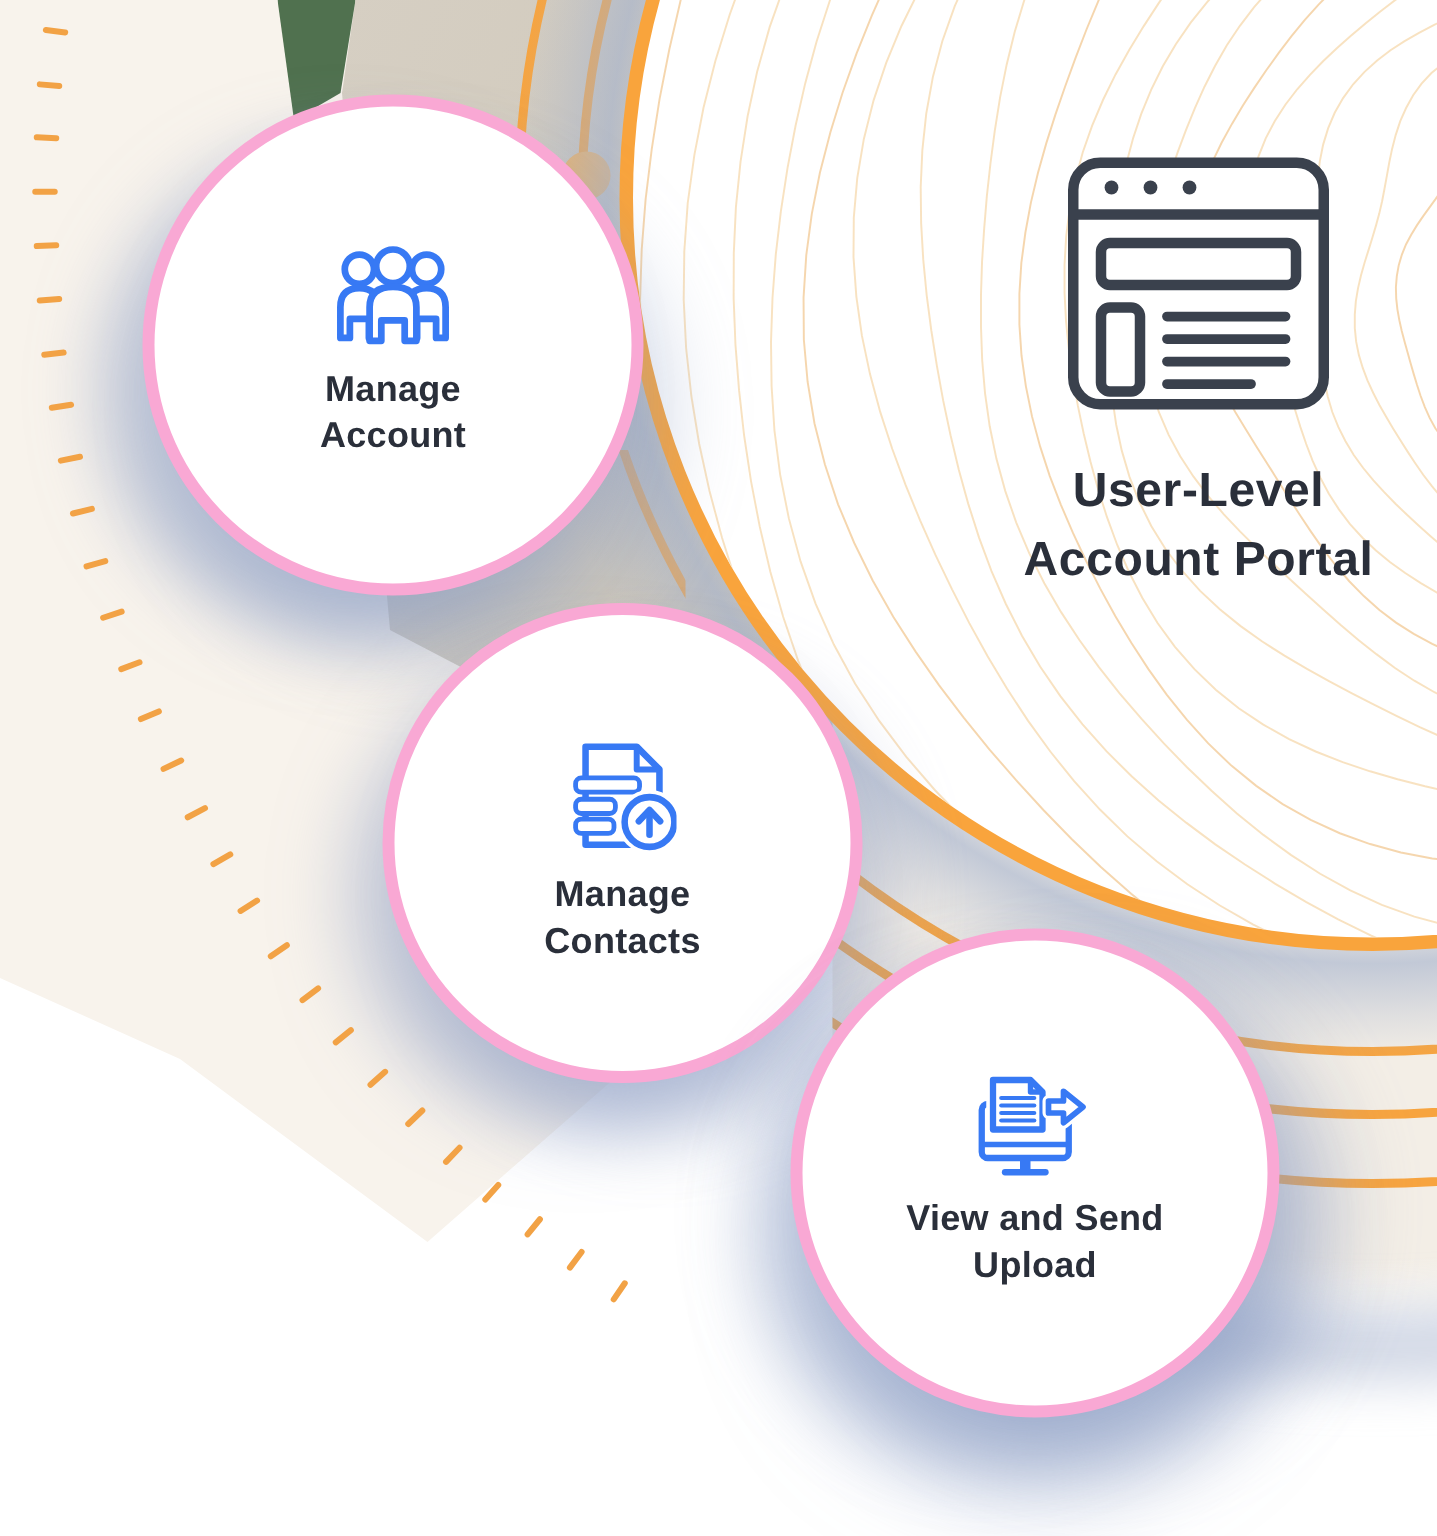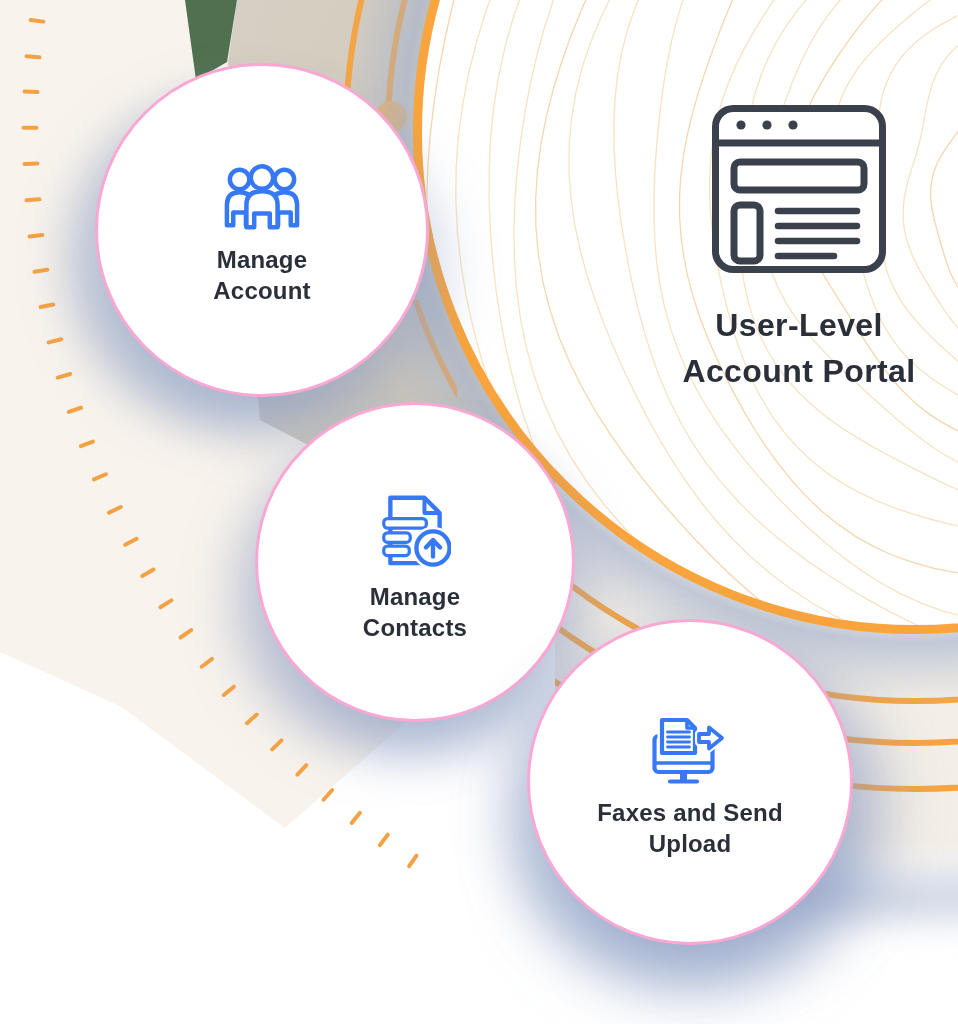--- a/index.html
+++ b/index.html
@@ -32,21 +32,21 @@
   .accent-dot{left:375px;top:101px;width:32px;height:32px;border-radius:50%;background:#F7B55E;}
   
   .big-circle{left:413px;top:-370px;width:1004px;height:1004px;border-radius:50%;
     background:#ffffff;border:9px solid #F9A43C;box-sizing:border-box;overflow:hidden;}
   .big-circle svg{position:absolute;left:0;top:0;}
   .portal-content{left:637px;top:104px;width:324px;text-align:center;}
   .portal-title{margin-top:24px;font-size:32px;line-height:46px;font-weight:bold;
     color:#2A2F3A;letter-spacing:.4px;}
   .portal-title span{display:block;}
   
-  .feature{position:absolute;border-radius:50%;background:#ffffff;border:3px solid #f9a8d4;
+  .feature{position:absolute;border-radius:50%;background:#ffffff;border:8px solid #f9a8d4;
     box-sizing:border-box;display:flex;flex-direction:column;align-items:center;
     justify-content:center;gap:12px;padding-top:10px;}
   #feat-manage{left:95px;top:63px;width:334px;height:334px;
     box-shadow:-30px 30px 45px -2px rgba(141,158,196,.55),20px 44px 55px -6px rgba(141,158,196,.40);}
   #feat-upload{left:255px;top:402px;width:320px;height:320px;
     box-shadow:-26px 34px 48px -4px rgba(141,158,196,.50),24px 36px 50px -6px rgba(141,158,196,.45);}
   #feat-faxes{left:527px;top:619px;width:326px;height:326px;
     box-shadow:0 46px 60px 2px rgba(141,158,196,.55),40px 26px 55px -4px rgba(141,158,196,.45),-30px 30px 50px -6px rgba(141,158,196,.40);}
   .feature-label{font-size:24px;line-height:31px;font-weight:bold;color:#2A2F3A;
     text-align:center;letter-spacing:.2px;}
@@ -186,21 +186,21 @@
       <g stroke="#3779F4" stroke-width="2.8" stroke-linecap="round">
         <line x1="15.5" y1="17" x2="37.5" y2="17"></line>
         <line x1="15.5" y1="22" x2="37.5" y2="22"></line>
         <line x1="15.5" y1="27" x2="37.5" y2="27"></line>
         <line x1="15.5" y1="32" x2="37.5" y2="32"></line>
       </g>
       <path d="M47,19 H57 V12.5 L70,23 L57,33.5 V27 H47 Z" fill="#fff" stroke="#fff" stroke-width="8" stroke-linejoin="round"></path>
       <path d="M47,19 H57 V12.5 L70,23 L57,33.5 V27 H47 Z" fill="#fff" stroke="#3779F4" stroke-width="3.8" stroke-linejoin="round"></path>
     </svg>
     <div class="feature-label">
-      <span>Faxes and Send</span>
+      <span>View and Send</span>
       <span>Upload</span>
     </div>
   </div>
 
   <div class="abs" id="dashes">
       <div class="dash" style="left: 36.9785px; top: 21.0801px; transform: translate(-50%, -50%) rotate(187.2deg);"></div>
       <div class="dash" style="left: 33.2081px; top: 56.7138px; transform: translate(-50%, -50%) rotate(184.88deg);"></div>
       <div class="dash" style="left: 30.8832px; top: 92.471px; transform: translate(-50%, -50%) rotate(182.56deg);"></div>
       <div class="dash" style="left: 30.0078px; top: 128.293px; transform: translate(-50%, -50%) rotate(180.24deg);"></div>
       <div class="dash" style="left: 30.5831px; top: 164.121px; transform: translate(-50%, -50%) rotate(177.92deg);"></div>

